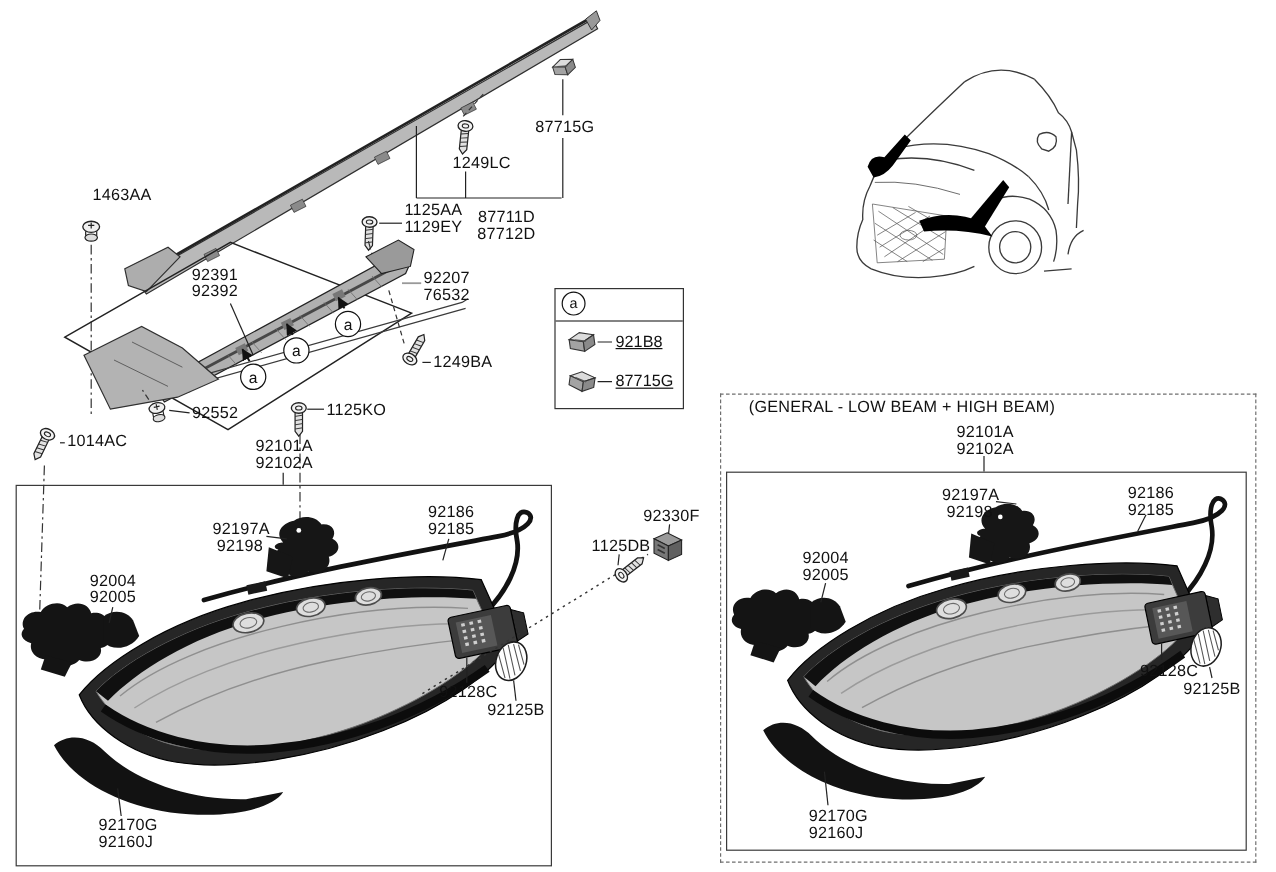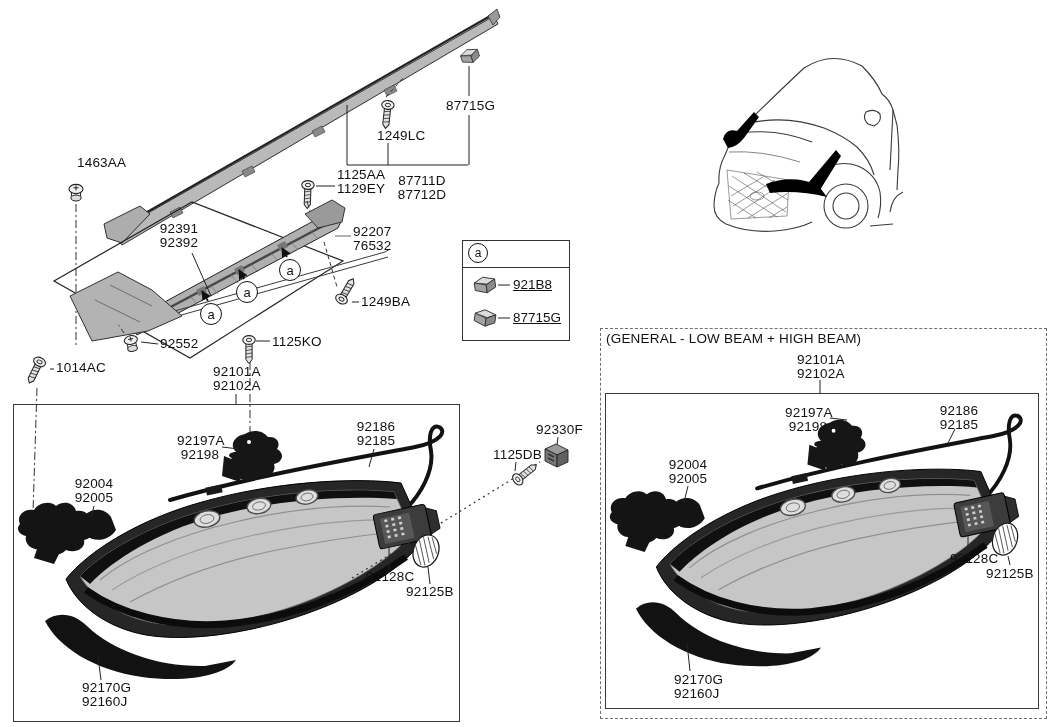--- a/index.html
+++ b/index.html
@@ -325,21 +325,21 @@
   </div>
   <div class="lbl" style="left:536px;top:423px;"><span>92330F</span></div>
   <div class="lbl" style="left:493px;top:448px;"><span>1125DB</span></div>
   <div class="lbl" style="left:366px;top:570px;"><span>92128C</span></div>
   <div class="lbl" style="left:406px;top:585px;"><span>92125B</span></div>
   <div class="lbl left-align" style="left:82px;top:681px;">
     <div>92170G</div>
       <div>92160J</div>
   </div>
 
-  <div class="panel-title" style="left:606px;top:331px;"><span>(GENERAL - LOW BEAM + HIGH BEAM)</span></div>
+  <div class="panel-title" style="left:624px;top:331px;"><span>(GENERAL - LOW BEAM + HIGH BEAM)</span></div>
   <div class="lbl two" style="left:797px;top:353px;width:46px;">
     <div>92101A</div>
       <div>92102A</div>
   </div>
   <div class="lbl two" style="left:785px;top:406px;width:46px;">
     <div>92197A</div>
       <div>92198</div>
   </div>
   <div class="lbl two" style="left:938px;top:404px;width:42px;">
     <div>92186</div>

